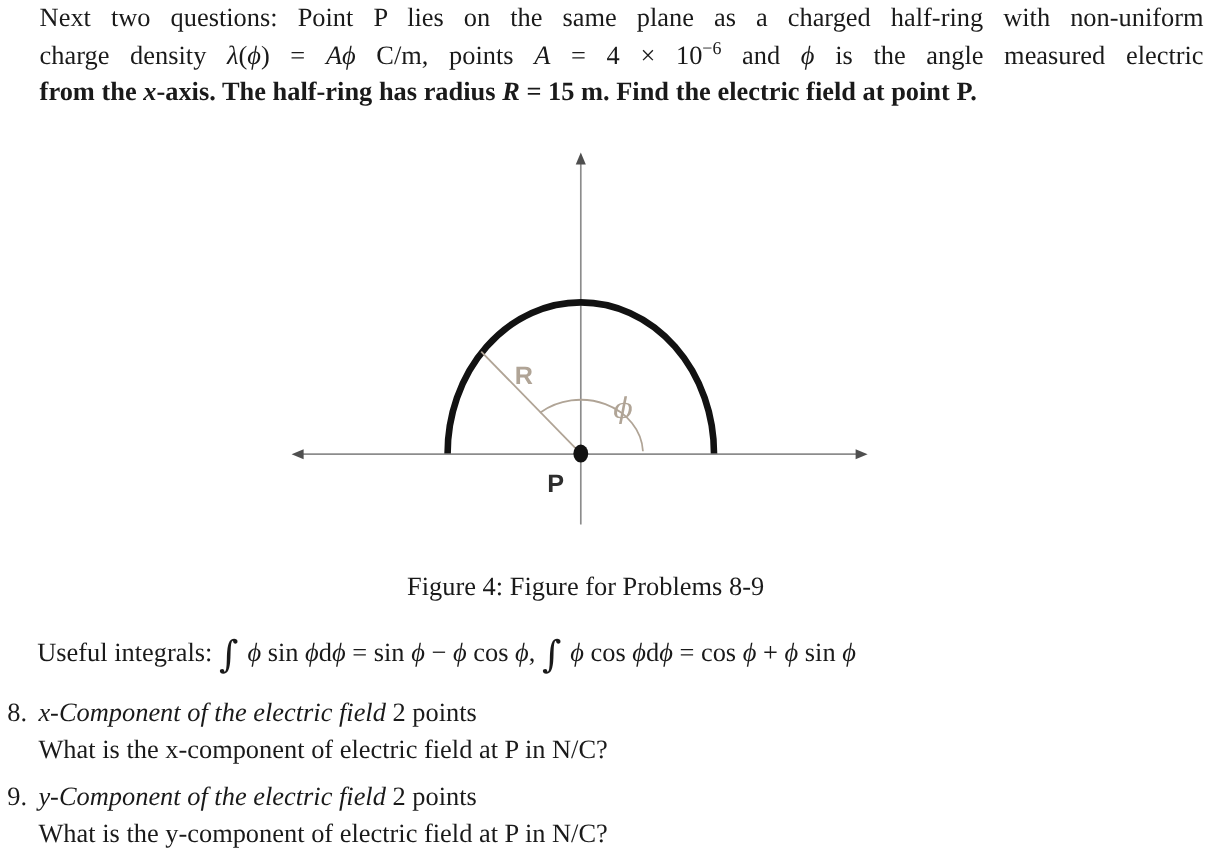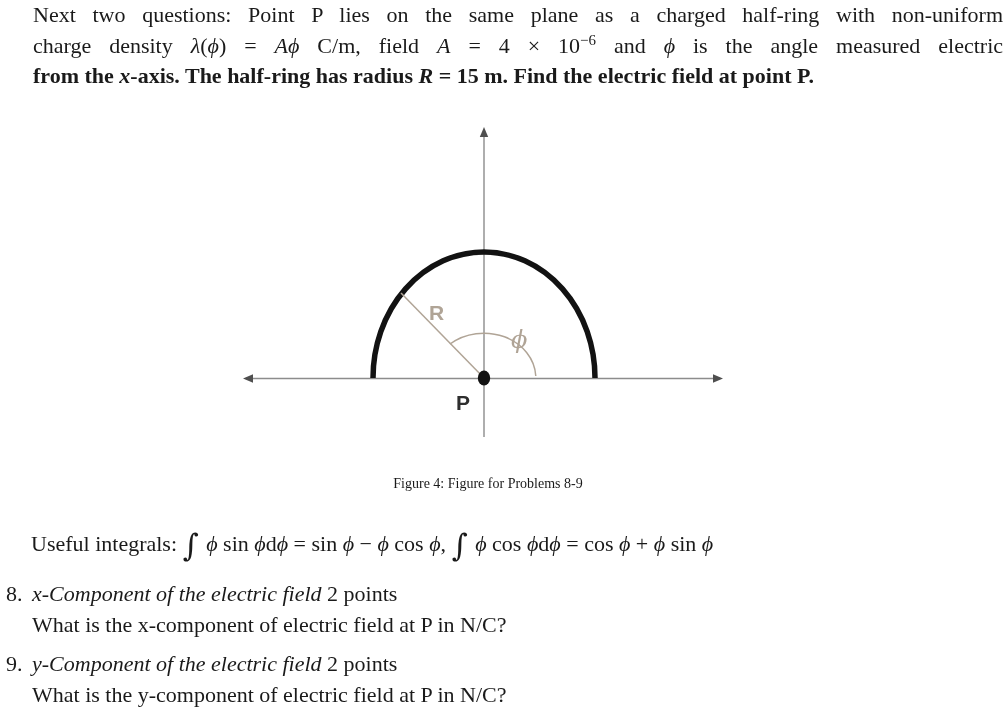--- a/index.html
+++ b/index.html
@@ -19,33 +19,33 @@
   .figure-wrap{position:absolute;left:0;top:0;width:1007px;height:712px;pointer-events:none;}
   .figure-svg{position:absolute;left:230px;top:112px;width:510px;height:340px;}
   .ax{stroke:var(--c-axis,#8c8c8c);stroke-width:1.4;fill:none;}
   .arrowhead{fill:var(--c-arrow,#4f4f4f);stroke:none;}
   .ring{stroke:var(--c-ring,#121212);stroke-width:5.5;fill:none;}
   .anno{stroke:var(--c-annotation,#b0a496);stroke-width:1.5;fill:none;}
   .lbl-r{fill:var(--c-annotation,#b0a496);font:700 21px "Liberation Sans","DejaVu Sans",sans-serif;}
   .lbl-phi{fill:var(--c-annotation,#b0a496);font:italic 24px "DejaVu Serif","Liberation Serif",serif;}
   .lbl-p{fill:var(--c-point-label,#2e2e2e);font:700 21px "Liberation Sans","DejaVu Sans",sans-serif;}
   .dot{fill:var(--c-ring,#121212);stroke:none;}
-  .caption{position:absolute;left:0;top:476px;width:976px;text-align:center;font-size:14px;}
+  .caption{position:absolute;left:0;top:476px;width:976px;text-align:center;font-size:22px;}
   .integrals{position:absolute;left:31px;top:527px;font-size:22px;line-height:34px;}
   .pnum{position:absolute;left:6px;font-size:22px;line-height:30.5px;}
   .pbody{position:absolute;left:32px;width:960px;font-size:22px;line-height:30.5px;}
 </style>
 </head>
 <body>
 
 <div class="page">
 
   <div class="intro">
     <div class="jl"><span>Next two questions: Point P lies on the same plane as a charged half-ring with non-uniform</span></div>
-    <div class="jl"><span>charge density </span><span class="it">λ</span><span>(</span><span class="it">ϕ</span><span>) = </span><span class="it">Aϕ</span><span> C/m, field </span><span class="it">A</span><span> = 4 × 10</span><sup>−6</sup><span> and </span><span class="it">ϕ</span><span> is the angle measured electric</span></div>
+    <div class="jl"><span>charge density </span><span class="it">λ</span><span>(</span><span class="it">ϕ</span><span>) = </span><span class="it">Aϕ</span><span> C/m, points </span><span class="it">A</span><span> = 4 × 10</span><sup>−6</sup><span> and </span><span class="it">ϕ</span><span> is the angle measured electric</span></div>
     <div class="last"><span>from the </span><span class="it">x</span><span>-axis. The half-ring has radius </span><span class="it">R</span><span> = 15 m. Find the electric field at point P.</span></div>
   </div>
 
   <div class="figure-wrap">
     <svg class="figure-svg" viewBox="230 112 510 340">
 
       <line class="ax" x1="247" y1="378.5" x2="719" y2="378.5"></line>
       <polygon class="arrowhead" points="243,378.5 253,374.3 253,382.7"></polygon>
       <polygon class="arrowhead" points="723,378.5 713,374.3 713,382.7"></polygon>
 

